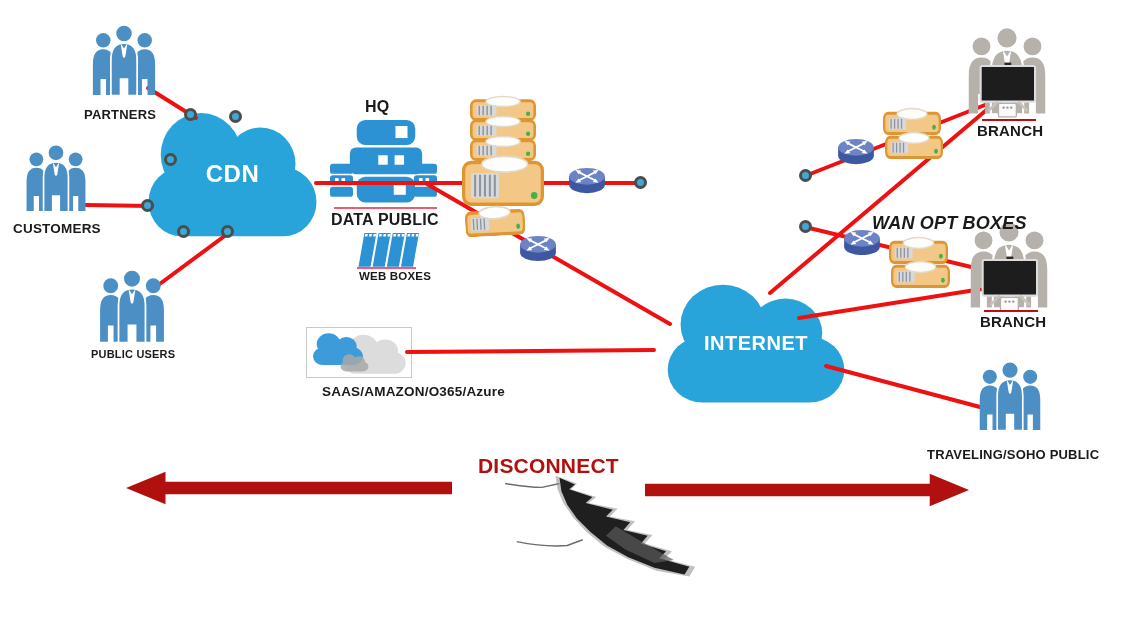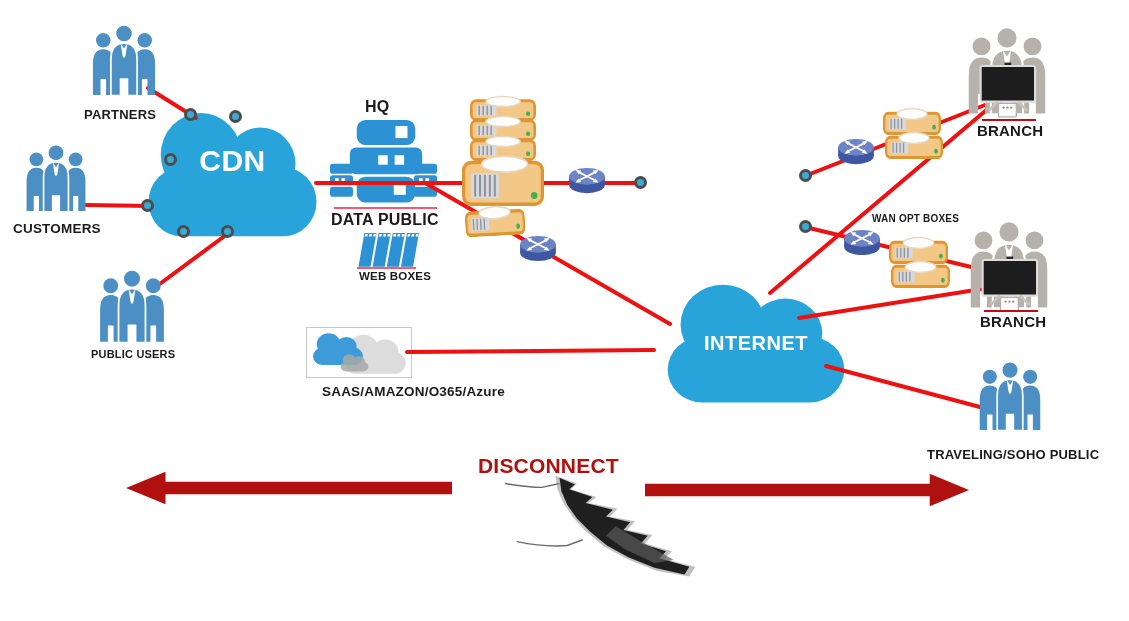--- a/index.html
+++ b/index.html
@@ -192,21 +192,21 @@
       <symbol id="sym-arrow" viewBox="0 0 330 40" preserveAspectRatio="none">
         <polygon points="0,20 40,2 40,13 330,13 330,27 40,27 40,38" fill="#B0100E"></polygon>
       </symbol>
     </defs>
   </svg>
 
   <div class="abs cloud" style="left:145px;top:104px;width:175px;height:136px;">
     <svg class="stretch" viewBox="0 0 200 150" preserveAspectRatio="none">
         <use href="#sym-cloud"></use>
       </svg>
-    <div class="cloud-label" style="top:40px;font-size:30px;">CDN</div>
+    <div class="cloud-label" style="top:56px;font-size:24px;">CDN</div>
   </div>
 
 
   <div class="abs cloud" style="left:664px;top:276px;width:184px;height:130px;">
     <svg class="stretch" viewBox="0 0 200 150" preserveAspectRatio="none">
         <use href="#sym-cloud"></use>
       </svg>
     <div class="cloud-label" style="top:56px;font-size:20px;">INTERNET</div>
   </div>
 
@@ -333,21 +333,21 @@
   <div class="abs device" style="left:883px;top:107px;width:58px;height:28px;">
     <svg class="stretch" viewBox="0 0 100 36" preserveAspectRatio="none">
         <use href="#sym-wanbox-slim"></use>
       </svg>
   </div>
   <div class="abs device" style="left:885px;top:131px;width:58px;height:28px;">
     <svg class="stretch" viewBox="0 0 100 36" preserveAspectRatio="none">
         <use href="#sym-wanbox-slim"></use>
       </svg>
   </div>
-  <div class="lbl" style="left:872px;top:213px;font-size:10px;">WAN OPT BOXES</div>
+  <div class="lbl" style="left:872px;top:213px;font-size:18px;font-style:italic;">WAN OPT BOXES</div>
   <div class="abs device" style="left:889px;top:236px;width:59px;height:28px;">
     <svg class="stretch" viewBox="0 0 100 36" preserveAspectRatio="none">
         <use href="#sym-wanbox-slim"></use>
       </svg>
   </div>
   <div class="abs device" style="left:891px;top:260px;width:59px;height:28px;">
     <svg class="stretch" viewBox="0 0 100 36" preserveAspectRatio="none">
         <use href="#sym-wanbox-slim"></use>
       </svg>
   </div>

